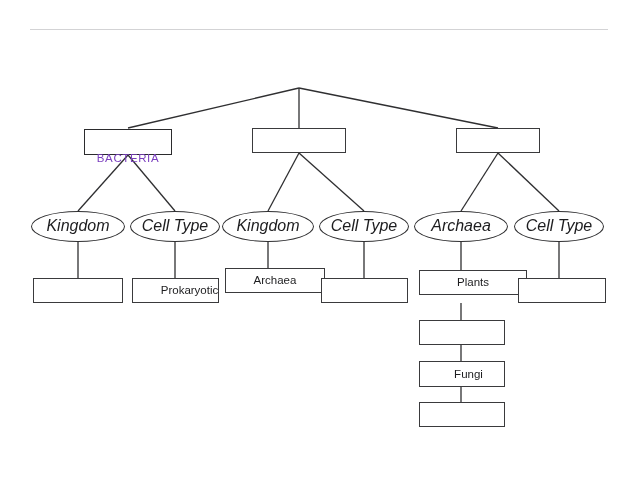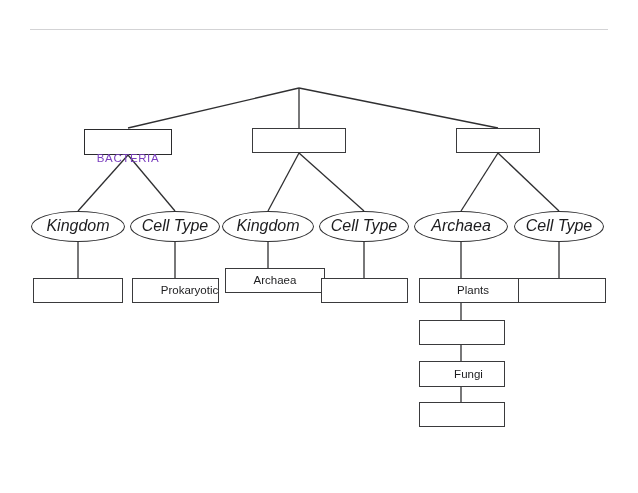--- a/index.html
+++ b/index.html
@@ -175,21 +175,21 @@
   </div>
 
   <div class="node box" style="left:225px; top:268px; width:100px; height:25px;align-items:center;">
     <span>Archaea</span>
   </div>
 
   <div class="node box" style="left:321px; top:278px; width:87px; height:25px;">
     <span class="blank"></span>
   </div>
 
-  <div class="node box" style="left:419px; top:278px; width:108px; height:25px;">
+  <div class="node box" style="left:419px; top:270px; width:108px; height:25px;">
     <span>Plants</span>
   </div>
 
   <div class="node box" style="left:518px; top:278px; width:88px; height:25px;">
     <span class="blank"></span>
   </div>
 
   <div class="node box" style="left:419px; top:320px; width:86px; height:25px;">
     <span class="blank"></span>
   </div>

